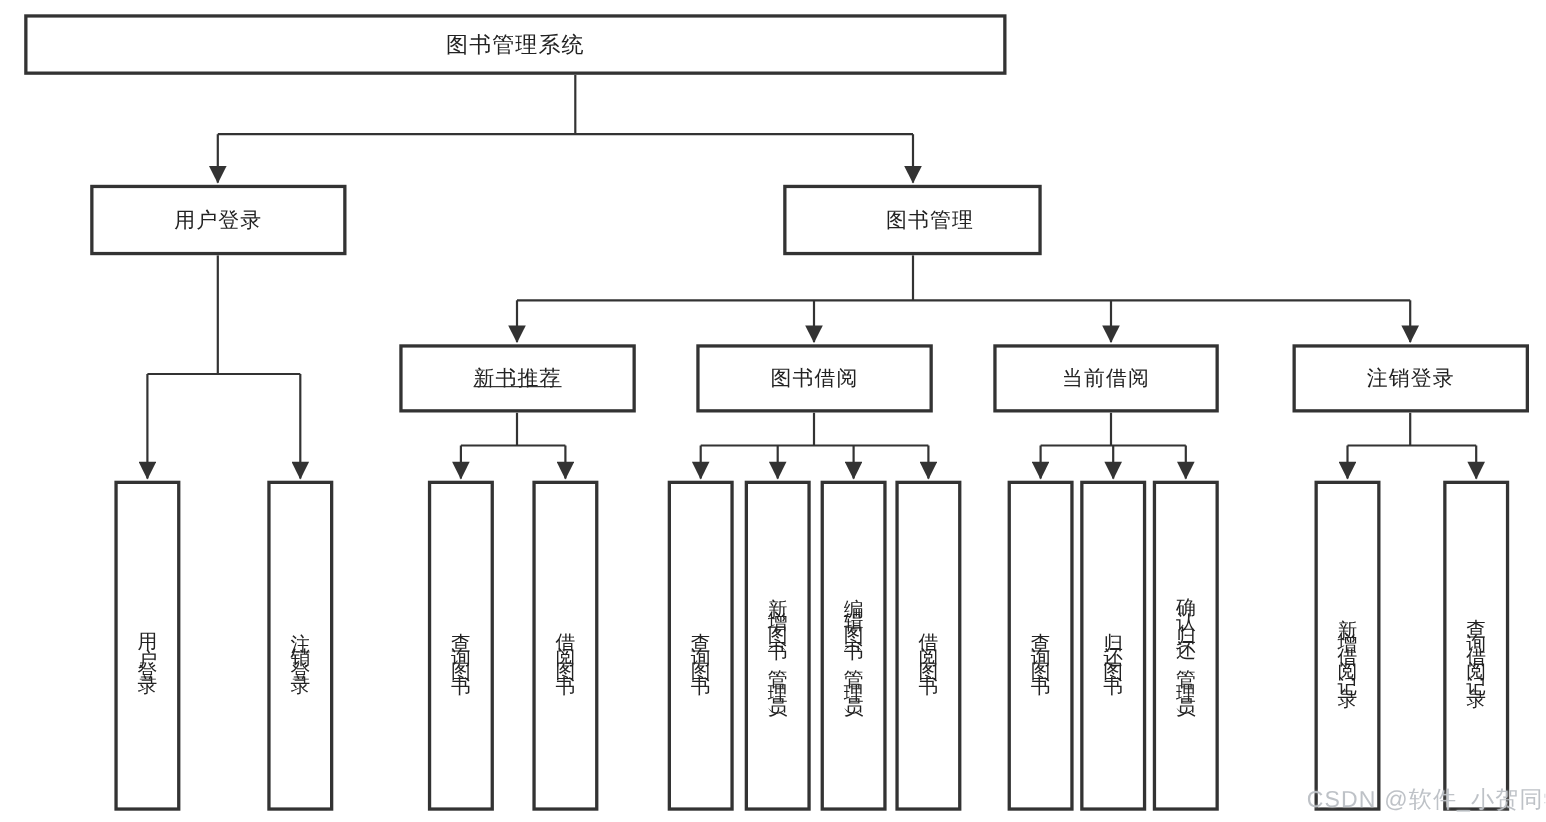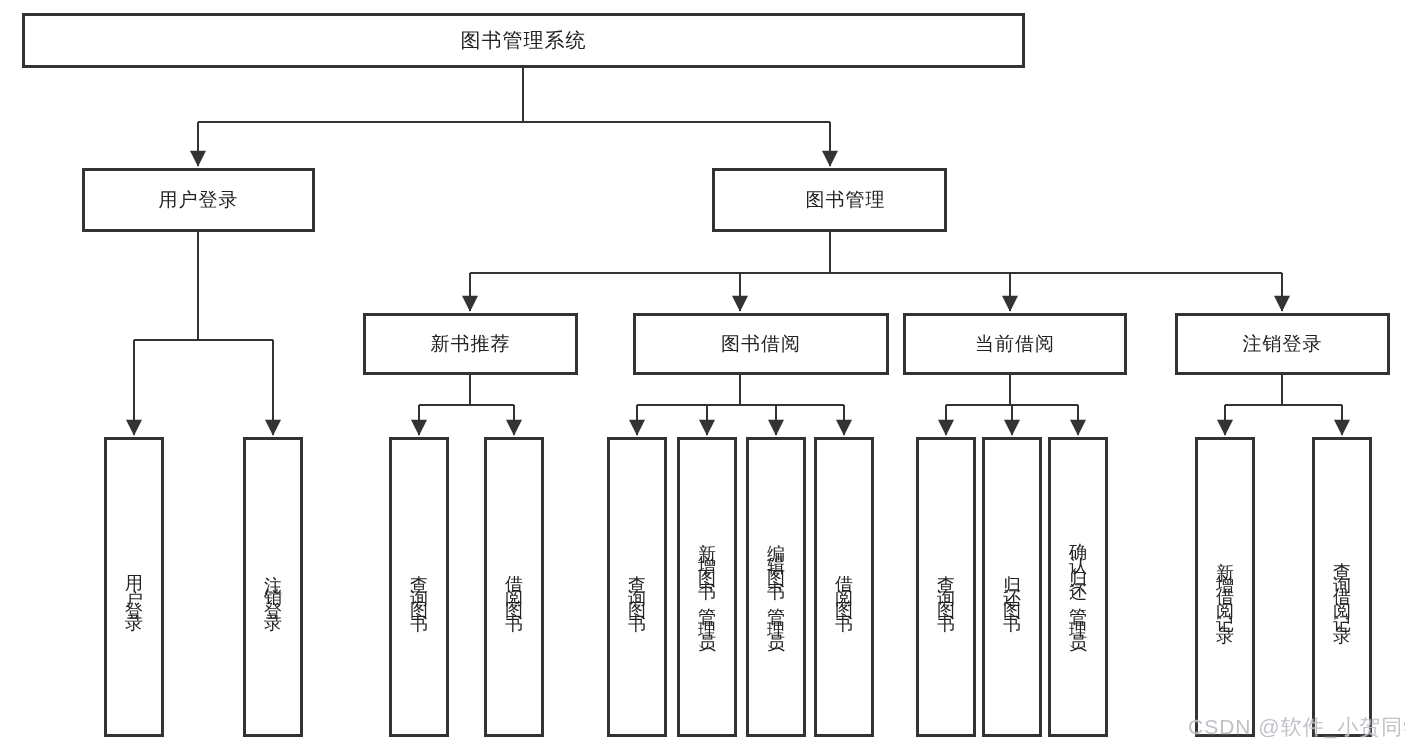--- a/index.html
+++ b/index.html
@@ -104,38 +104,38 @@
       <line x1="1012" y1="405" x2="1012" y2="435" marker-end="url(#arw)"></line>
       <line x1="1078" y1="405" x2="1078" y2="435" marker-end="url(#arw)"></line>
 
       <path d="M1282 375 V405"></path>
       <path d="M1225 405 H1342"></path>
       <line x1="1225" y1="405" x2="1225" y2="435" marker-end="url(#arw)"></line>
       <line x1="1342" y1="405" x2="1342" y2="435" marker-end="url(#arw)"></line>
     </g>
   </svg>
 
-  <div class="node hbox root" style="left:22px; top:13px; width:1003px; height:55px;">
+  <div class="node hbox root" style="left:22px; top:13px; width:893px; height:55px;">
     <span>图书管理系统</span>
   </div>
 
   <div class="node hbox" style="left:82px; top:168px; width:233px; height:64px;">
     <span>用户登录</span>
   </div>
   <div class="node hbox" style="left:712px; top:168px; width:235px; height:64px;padding-left:32px;">
     <span>图书管理</span>
   </div>
 
-  <div class="node hbox" style="left:363px; top:313px; width:215px; height:62px;">
+  <div class="node hbox" style="left:363px; top:313px; width:215px; height:62px;text-decoration:underline;">
     <span>新书推荐</span>
   </div>
-  <div class="node hbox" style="left:633px; top:313px; width:256px; height:62px;">
+  <div class="node hbox" style="left:633px; top:313px; width:215px; height:62px;">
     <span>图书借阅</span>
   </div>
-  <div class="node hbox" style="left:903px; top:313px; width:224px; height:62px;text-align:center;">
+  <div class="node hbox" style="left:903px; top:313px; width:205px; height:62px;text-align:center;">
     <span>当前借阅</span>
   </div>
   <div class="node hbox" style="left:1175px; top:313px; width:215px; height:62px;">
     <span>注销登录</span>
   </div>
 
   <div class="node vbox" style="left:104px; top:437px; width:60px; height:300px;">
     <span class="vtext">用户登录</span>
   </div>
   <div class="node vbox" style="left:243px; top:437px; width:60px; height:300px;">

